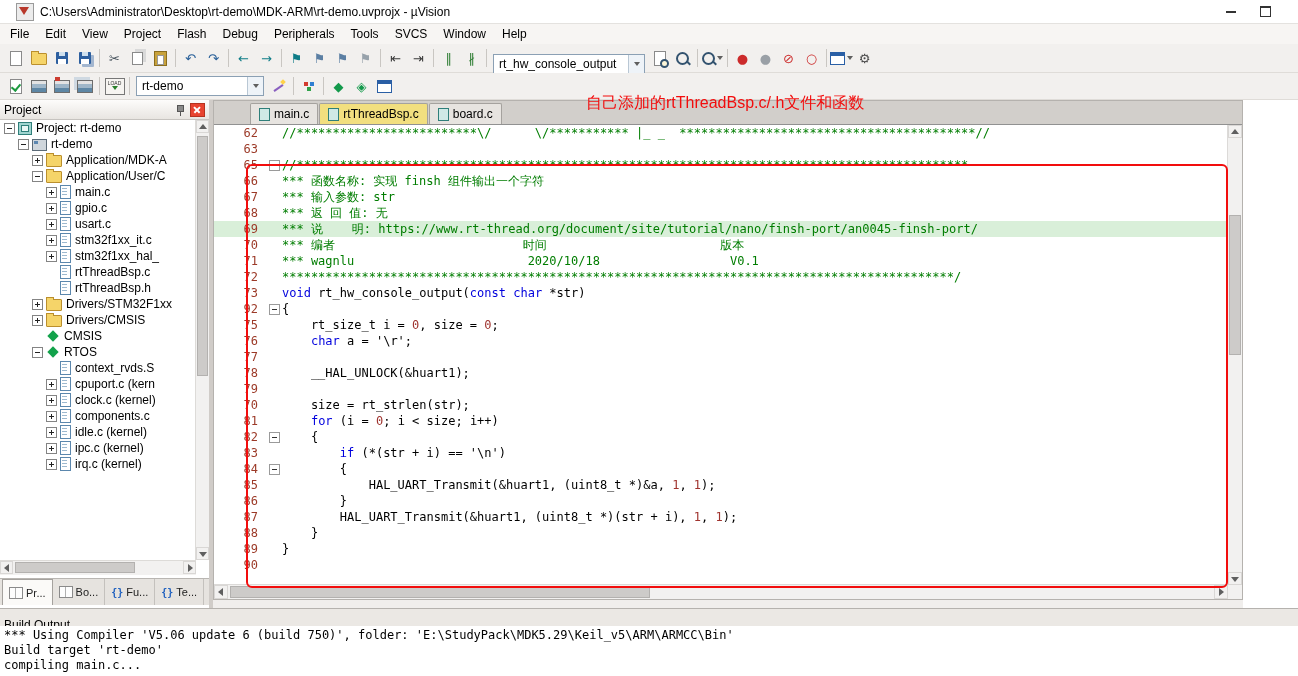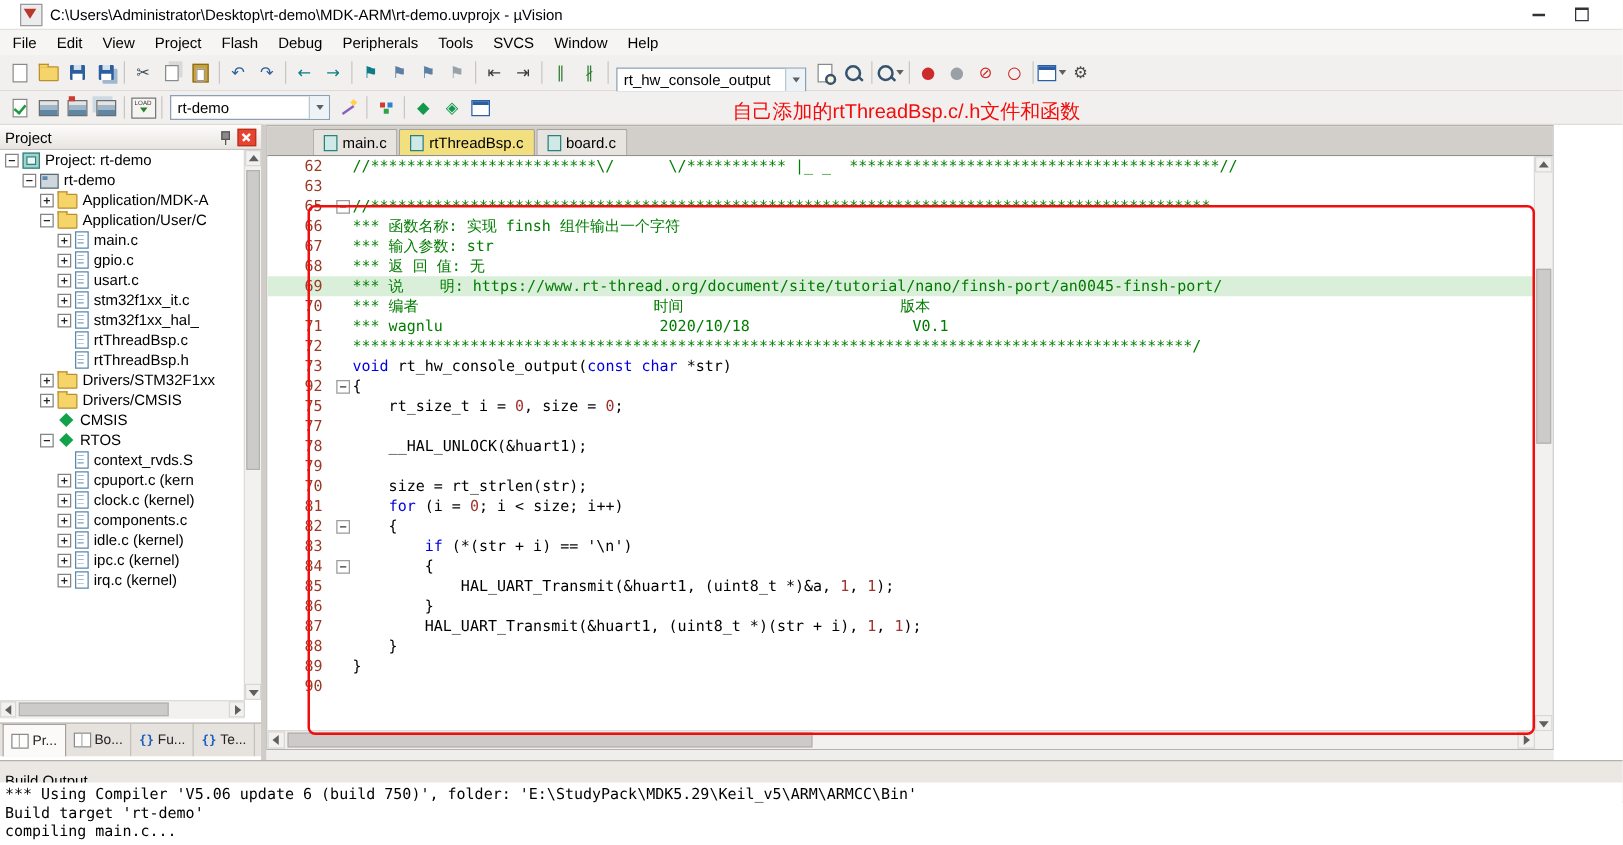--- a/index.html
+++ b/index.html
@@ -124,21 +124,21 @@
   .ed-vscroll{position:absolute;top:24px;right:0;width:14px;bottom:14px;background:#f2f1f0;border-left:1px solid #dcdad8}
   .edv-up{top:0;left:0;width:14px}.edv-down{bottom:0;left:0;width:14px}
   .edv-thumb{position:absolute;left:1px;top:90px;width:12px;height:140px;background:#cdcbc9;border:1px solid #b3b1af;box-sizing:border-box}
   .ed-hscroll{position:absolute;left:0;bottom:0;height:14px;right:14px;background:#f2f1f0;border-top:1px solid #dcdad8}
   .edh-left{left:0;top:0;width:14px;height:14px}.edh-right{right:0;top:0;width:14px;height:14px}
   .edh-thumb{position:absolute;left:16px;top:1px;height:12px;width:420px;background:#cdcbc9;border:1px solid #b3b1af;box-sizing:border-box}
   .sb-corner{position:absolute;right:0;bottom:0;width:14px;height:14px;background:#f2f1f0}
   .mdi-right{position:absolute;left:1243px;top:0;right:0;bottom:0;background:#fff}
   
   .redbox{position:absolute;left:246px;top:64px;width:978px;height:420px;border:2px solid #f20d0d;border-radius:6px;z-index:5;pointer-events:none}
-  .annotation-text{position:absolute;left:586px;top:79px;color:#f20d0d;font-size:16px;z-index:6;white-space:nowrap}
+  .annotation-text{position:absolute;left:586px;top:93px;color:#f20d0d;font-size:16px;z-index:6;white-space:nowrap}
   
   .build-header{position:absolute;left:0;top:608px;width:1298px;height:18px;background:#ebe8e4;border-top:1px solid #b5b2ae;border-bottom:1px solid #c9c6c2;display:flex;align-items:center;padding:16px 4px;font-size:12px;box-sizing:border-box}
   .build-content{position:absolute;left:0;top:626px;width:1298px;height:50px;background:#fff;font-family:"DejaVu Sans Mono","Liberation Mono",monospace;font-size:12px;line-height:15px;padding:2px 4px;box-sizing:border-box;overflow:hidden;white-space:pre}
 </style>
 </head>
 <body>
 
 <div class="titlebar">
   <div class="app-icon"></div>
   <div class="title-text">C:\Users\Administrator\Desktop\rt-demo\MDK-ARM\rt-demo.uvprojx - µVision</div>
@@ -516,20 +516,21 @@
         <div class="crow"><span class="gnum">66</span><span class="gfold"></span><span class="ctext"><span class="tk-cm">*** 函数名称: 实现 finsh 组件输出一个字符</span></span></div>
         <div class="crow"><span class="gnum">67</span><span class="gfold"></span><span class="ctext"><span class="tk-cm">*** 输入参数: str</span></span></div>
         <div class="crow"><span class="gnum">68</span><span class="gfold"></span><span class="ctext"><span class="tk-cm">*** 返 回 值: 无</span></span></div>
         <div class="crow hl"><span class="gnum">69</span><span class="gfold"></span><span class="ctext"><span class="tk-cm">*** 说    明: https://www.rt-thread.org/document/site/tutorial/nano/finsh-port/an0045-finsh-port/</span></span></div>
         <div class="crow"><span class="gnum">70</span><span class="gfold"></span><span class="ctext"><span class="tk-cm">*** 编者                          时间                        版本</span></span></div>
         <div class="crow"><span class="gnum">71</span><span class="gfold"></span><span class="ctext"><span class="tk-cm">*** wagnlu                        2020/10/18                  V0.1</span></span></div>
         <div class="crow"><span class="gnum">72</span><span class="gfold"></span><span class="ctext"><span class="tk-cm">*********************************************************************************************/</span></span></div>
         <div class="crow"><span class="gnum">73</span><span class="gfold"></span><span class="ctext"><span class="tk-kw">void</span><span class="tk-pl"> rt_hw_console_output(</span><span class="tk-kw">const</span><span class="tk-pl"> </span><span class="tk-kw">char</span><span class="tk-pl"> *str)</span></span></div>
         <div class="crow"><span class="gnum">92</span><span class="gfold"><span class="fbox"></span></span><span class="ctext"><span class="tk-pl">{</span></span></div>
         <div class="crow"><span class="gnum">75</span><span class="gfold"></span><span class="ctext"><span class="tk-pl">    rt_size_t i = </span><span class="tk-num">0</span><span class="tk-pl">, size = </span><span class="tk-num">0</span><span class="tk-pl">;</span></span></div>
+        <div class="crow"><span class="gnum">76</span><span class="gfold"></span><span class="ctext"><span class="tk-pl">    </span><span class="tk-kw">char</span><span class="tk-pl"> a = </span><span class="tk-str">'\r'</span><span class="tk-pl">;</span></span></div>
         <div class="crow"><span class="gnum">77</span><span class="gfold"></span><span class="ctext"></span></div>
         <div class="crow"><span class="gnum">78</span><span class="gfold"></span><span class="ctext"><span class="tk-pl">    __HAL_UNLOCK(&amp;huart1);</span></span></div>
         <div class="crow"><span class="gnum">79</span><span class="gfold"></span><span class="ctext"></span></div>
         <div class="crow"><span class="gnum">70</span><span class="gfold"></span><span class="ctext"><span class="tk-pl">    size = rt_strlen(str);</span></span></div>
         <div class="crow"><span class="gnum">81</span><span class="gfold"></span><span class="ctext"><span class="tk-pl">    </span><span class="tk-kw">for</span><span class="tk-pl"> (i = </span><span class="tk-num">0</span><span class="tk-pl">; i &lt; size; i++)</span></span></div>
         <div class="crow"><span class="gnum">82</span><span class="gfold"><span class="fbox"></span></span><span class="ctext"><span class="tk-pl">    {</span></span></div>
         <div class="crow"><span class="gnum">83</span><span class="gfold"></span><span class="ctext"><span class="tk-pl">        </span><span class="tk-kw">if</span><span class="tk-pl"> (*(str + i) == </span><span class="tk-str">'\n'</span><span class="tk-pl">)</span></span></div>
         <div class="crow"><span class="gnum">84</span><span class="gfold"><span class="fbox"></span></span><span class="ctext"><span class="tk-pl">        {</span></span></div>
         <div class="crow"><span class="gnum">85</span><span class="gfold"></span><span class="ctext"><span class="tk-pl">            HAL_UART_Transmit(&amp;huart1, (uint8_t *)&amp;a, </span><span class="tk-num">1</span><span class="tk-pl">, </span><span class="tk-num">1</span><span class="tk-pl">);</span></span></div>
         <div class="crow"><span class="gnum">86</span><span class="gfold"></span><span class="ctext"><span class="tk-pl">        }</span></span></div>

